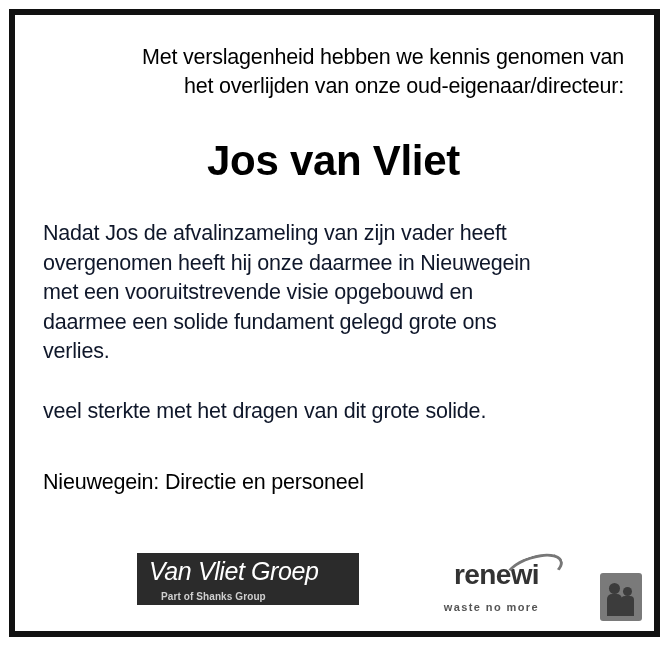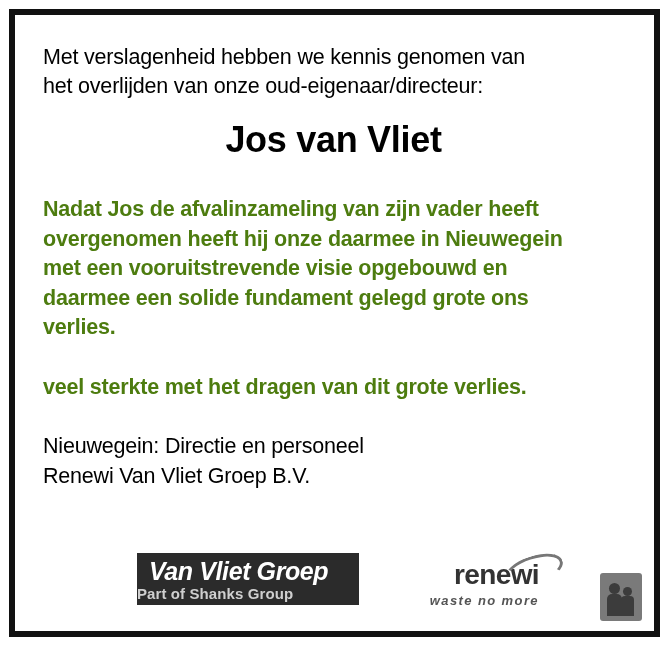--- a/index.html
+++ b/index.html
@@ -35,55 +35,55 @@
     right: 0;
     bottom: 0;
     padding: 28px 30px 0 28px;
     box-sizing: border-box;
   }
   .intro {
     font-size: 21.5px;
     line-height: 29px;
     color: #000000;
     letter-spacing: -0.2px;
+    text-align: right;
   }
   .intro .line {
     display: block;
     white-space: nowrap;
   }
   .name {
     text-align: center;
-    font-size: 36px;
+    font-size: 42px;
     font-weight: bold;
     color: #000000;
-    margin-top: 18px;
+    margin-top: 36px;
     margin-bottom: 0;
     letter-spacing: -0.3px;
   }
   .para {
     font-size: 21.5px;
     line-height: 29.5px;
-    color: #4d7c0f;
+    color: #0f172a;
     letter-spacing: -0.2px;
     margin-top: 34px;
-    font-weight: bold;
   }
   .para.tight {
     margin-top: 30px;
   }
   .para .line {
     display: block;
     white-space: nowrap;
   }
   .signature {
     font-size: 21.5px;
     line-height: 29.5px;
     color: #000000;
     letter-spacing: -0.2px;
-    margin-top: 30px;
+    margin-top: 42px;
   }
   .signature .line {
     display: block;
     white-space: nowrap;
   }
 
   .logos {
     position: absolute;
     left: 0;
     right: 0;
@@ -97,30 +97,30 @@
     width: 222px;
     height: 52px;
     background: #2b2b2b;
     color: #ffffff;
   }
   .logo-vanvliet .lv-main {
     position: absolute;
     left: 12px;
     top: 4px;
     font-size: 25px;
-    font-weight: bold;
+    font-weight: normal;
     font-style: italic;
     letter-spacing: -0.4px;
     white-space: nowrap;
   }
   .logo-vanvliet .lv-sub {
     position: absolute;
-    left: 0;
+    left: 24px;
     bottom: 3px;
-    font-size: 15px;
+    font-size: 10px;
     font-weight: bold;
     color: #cfcfcf;
     letter-spacing: 0.1px;
     white-space: nowrap;
   }
 
   .logo-renewi {
     position: absolute;
     left: 394px;
     top: 24px;
@@ -142,26 +142,25 @@
     top: -3px;
     width: 54px;
     height: 22px;
     border: 3px solid #777777;
     border-radius: 50%;
     border-bottom-color: transparent;
     border-left-color: transparent;
     transform: rotate(-18deg);
   }
   .logo-renewi .lr-sub {
-    margin-top: 2px;
-    font-size: 13px;
+    margin-top: 10px;
+    font-size: 11px;
     color: #555555;
     letter-spacing: 1.4px;
     font-weight: bold;
-    font-style: italic;
   }
 
   .mourn-icon {
     position: absolute;
     right: 12px;
     bottom: 10px;
     width: 42px;
     height: 48px;
     background: #7a7a7a;
     border-radius: 3px;
@@ -220,26 +219,25 @@
 
       <div class="para">
         <span class="line">Nadat Jos de afvalinzameling van zijn vader heeft</span>
         <span class="line">overgenomen heeft hij onze daarmee in Nieuwegein</span>
         <span class="line">met een vooruitstrevende visie opgebouwd en</span>
         <span class="line">daarmee een solide fundament gelegd grote ons</span>
         <span class="line">verlies.</span>
       </div>
 
       <div class="para tight">
-        <span class="line">veel sterkte met het dragen van dit grote verlies.</span>
+        <span class="line">veel sterkte met het dragen van dit grote solide.</span>
       </div>
 
       <div class="signature">
         <span class="line">Nieuwegein: Directie en personeel</span>
-        <span class="line">Renewi Van Vliet Groep B.V.</span>
       </div>
 
     </div>
 
     <div class="logos">
 
       <div class="logo-vanvliet">
         <span class="lv-main">Van Vliet Groep</span>
         <span class="lv-sub">Part of Shanks Group</span>
       </div>

